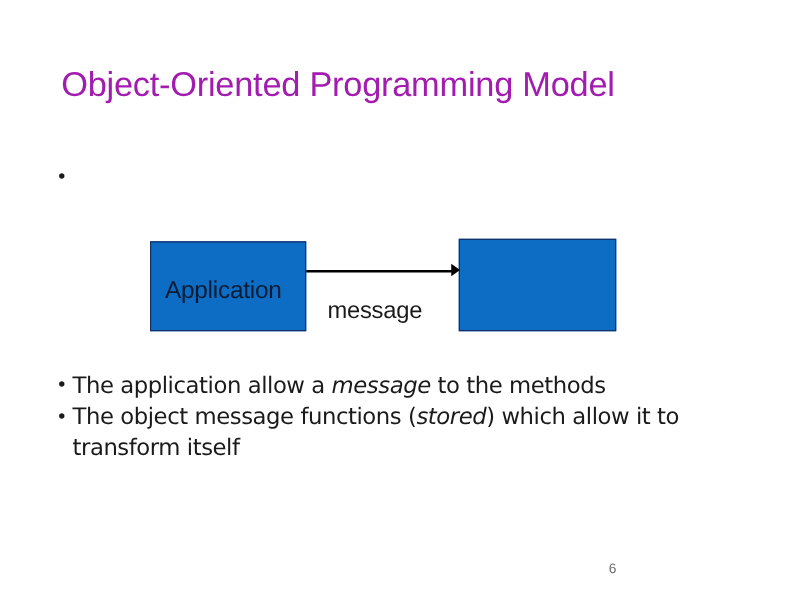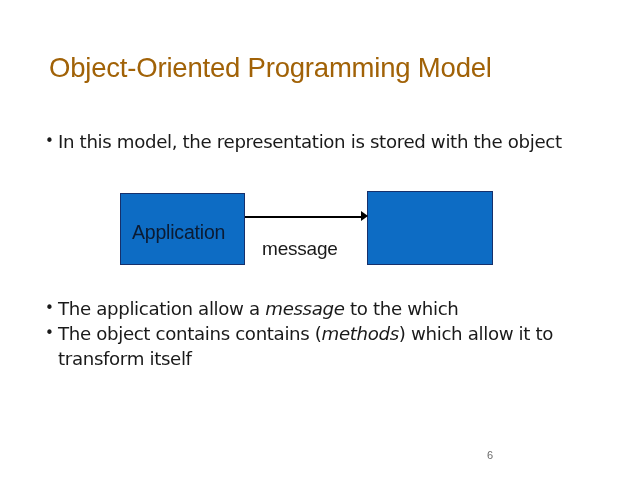--- a/index.html
+++ b/index.html
@@ -20,21 +20,21 @@
   
   #slide-title {
     position: absolute;
     left: 49px;
     top: 52px;
     width: 540px;
     font-family: "Liberation Sans", sans-serif;
     font-size: 27.5px;
     font-weight: 400;
     letter-spacing: -0.2px;
-    color: #a16207;
+    color: #a21caf;
     white-space: nowrap;
   }
 
   
   .bullet-block {
     position: absolute;
     left: 44px;
     width: 560px;
   }
   #bullets-top { top: 129px; }
@@ -149,42 +149,41 @@
 </head>
 <body>
 
 <div id="slide">
 
   <div id="slide-title">Object-Oriented Programming Model</div>
 
   <div class="bullet-block" id="bullets-top">
     <div class="bullet-item">
       <span class="dot">•</span>
-      <span class="txt"><span>In this model, the representation is stored with the object</span></span>
     </div>
   </div>
 
   <div id="diagram">
 
     <div class="node-box" id="box-application"></div>
     <div class="node-label" id="label-application">Application</div>
 
     <div class="node-box" id="box-cube-object"></div>
 
     <div id="arrow-line"></div>
     <div id="arrow-head"></div>
     <div id="label-message">message</div>
   </div>
 
   <div class="bullet-block" id="bullets-bottom">
     <div class="bullet-item">
       <span class="dot">•</span>
-      <span class="txt"><span>The application allow a </span><em>message</em><span> to the which</span></span>
+      <span class="txt"><span>The application allow a </span><em>message</em><span> to the methods</span></span>
     </div>
     <div class="bullet-item">
       <span class="dot">•</span>
-      <span class="txt"><span>The object contains contains (</span><em>methods</em><span>) which allow it to transform itself</span></span>
+      <span class="txt"><span>The object message functions (</span><em>stored</em><span>) which allow it to transform itself</span></span>
     </div>
   </div>
 
   <div id="page-number">6</div>
 
 </div>
 
 </body></html>

